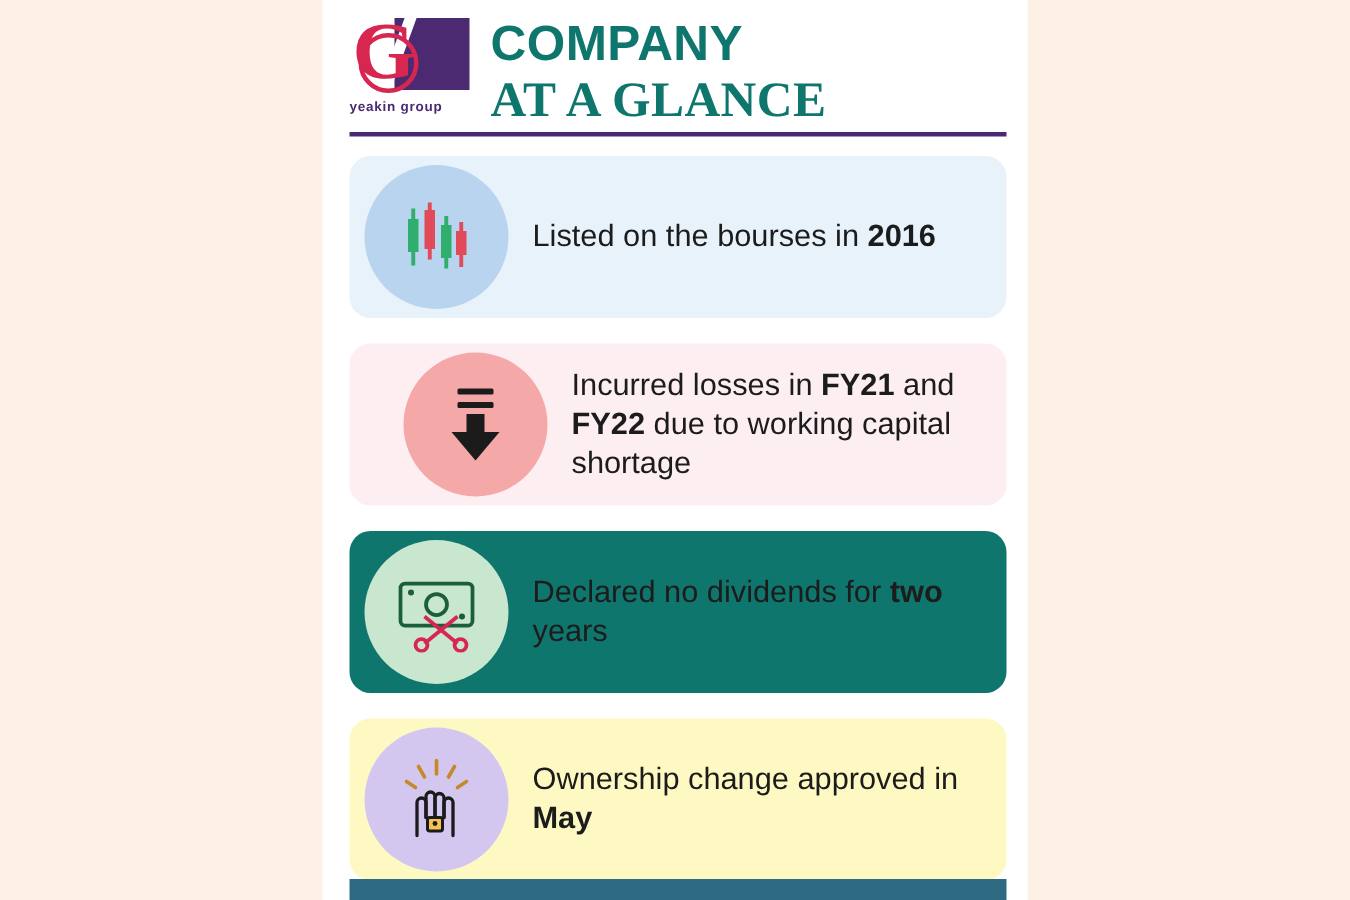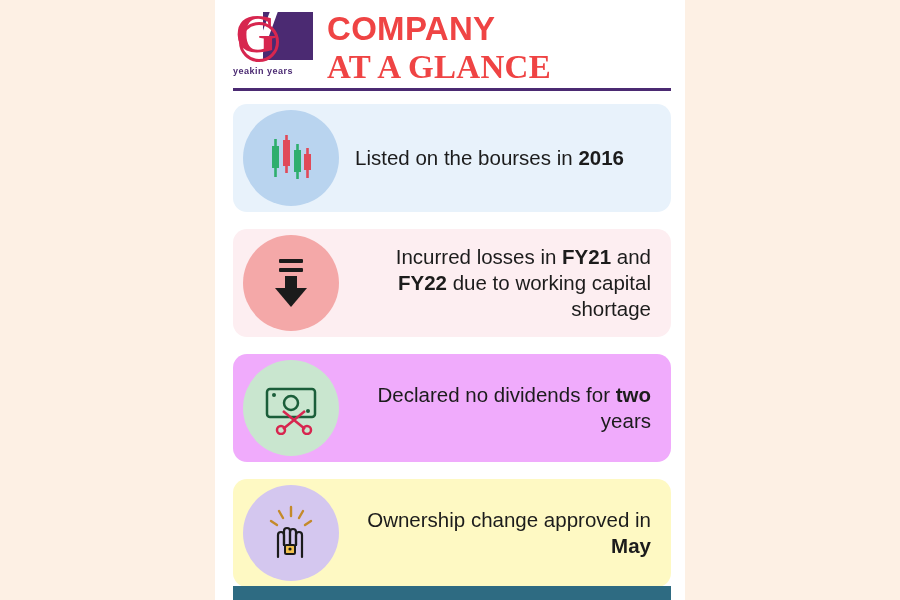--- a/index.html
+++ b/index.html
@@ -103,21 +103,20 @@
     position: absolute;
     left: 18px;
     right: 14px;
     top: 88px;
     height: 3px;
     background: #4b2a72;
   }
   
   .rows {
     padding: 12px 14px 0 18px;
-    text-align: right;
   }
   .row {
     position: relative;
     display: flex;
     align-items: center;
     border-radius: 14px;
     margin-bottom: 17px;
     min-height: 98px;
     padding: 6px 12px 6px 0;
     box-sizing: border-box;
@@ -155,23 +154,23 @@
 
 <div class="stage" style="background: rgb(253, 240, 228);">
   <div class="card" style="background: rgb(255, 255, 255);">
 
     <div class="header">
       <div class="logo">
         <div class="logo-block"></div>
         <div class="logo-slash"></div>
         <div class="logo-ring"></div>
         <div class="logo-g">G</div>
-        <div class="logo-text">yeakin years</div>
-      </div>
-      <div class="title" style="color: #ef4444;">
+        <div class="logo-text">yeakin group</div>
+      </div>
+      <div class="title" style="color: #0f766e;">
         <span>COMPANY</span>
         <span class="title-line2">AT A GLANCE</span>
       </div>
       <div class="rule" style="background: rgb(75, 42, 114);"></div>
     </div>
 
     <div class="rows">
 
       <div class="row" id="row0" style="background: rgb(232, 242, 251);">
         <div class="icon-wrap" style="background: rgb(185, 212, 239);">
@@ -182,33 +181,33 @@
             <rect x="22.2" y="5" width="2.6" height="38" fill="#e04a59"></rect>
             <rect x="31" y="20" width="7" height="22" fill="#2fae6e"></rect>
             <rect x="33.2" y="14" width="2.6" height="35" fill="#2fae6e"></rect>
             <rect x="41" y="24" width="7" height="16" fill="#e04a59"></rect>
             <rect x="43.2" y="18" width="2.6" height="30" fill="#e04a59"></rect>
           </svg>
         </div>
         <div class="text">Listed on the bourses in <b>2016</b></div>
       </div>
 
-      <div class="row" id="row1" style="background: rgb(253, 238, 241);">
+      <div class="row" id="row1" style="background: rgb(253, 238, 241); padding-left: 26px;">
         <div class="icon-wrap" style="background: rgb(244, 168, 168);">
           <svg width="52" height="56" viewBox="0 0 52 56">
             <rect x="14" y="4" width="24" height="4" rx="1" fill="#1b1b1b"></rect>
             <rect x="14" y="13" width="24" height="4" rx="1" fill="#1b1b1b"></rect>
             <rect x="20" y="21" width="12" height="18" fill="#1b1b1b"></rect>
             <polygon points="26,52 10,33 42,33" fill="#1b1b1b"></polygon>
           </svg>
         </div>
         <div class="text">Incurred losses in <b>FY21</b> and <b>FY22</b> due to working capital shortage</div>
       </div>
 
-      <div class="row" id="row2" style="background: #f0abfc;">
+      <div class="row" id="row2" style="background: #0f766e;">
         <div class="icon-wrap" style="background: rgb(201, 230, 207);">
           <svg width="60" height="54" viewBox="0 0 60 54">
             <rect x="6" y="8" width="48" height="28" rx="3" fill="none" stroke="#1b5e3a" stroke-width="2.5"></rect>
             <circle cx="30" cy="22" r="7" fill="none" stroke="#1b5e3a" stroke-width="2.5"></circle>
             <circle cx="13" cy="14" r="2" fill="#1b5e3a"></circle>
             <circle cx="47" cy="30" r="2" fill="#1b5e3a"></circle>
             <line x1="22" y1="30" x2="44" y2="48" stroke="#d7264f" stroke-width="2.5"></line>
             <line x1="44" y1="30" x2="22" y2="48" stroke="#d7264f" stroke-width="2.5"></line>
             <circle cx="20" cy="49" r="4" fill="none" stroke="#d7264f" stroke-width="2.5"></circle>
             <circle cx="46" cy="49" r="4" fill="none" stroke="#d7264f" stroke-width="2.5"></circle>

